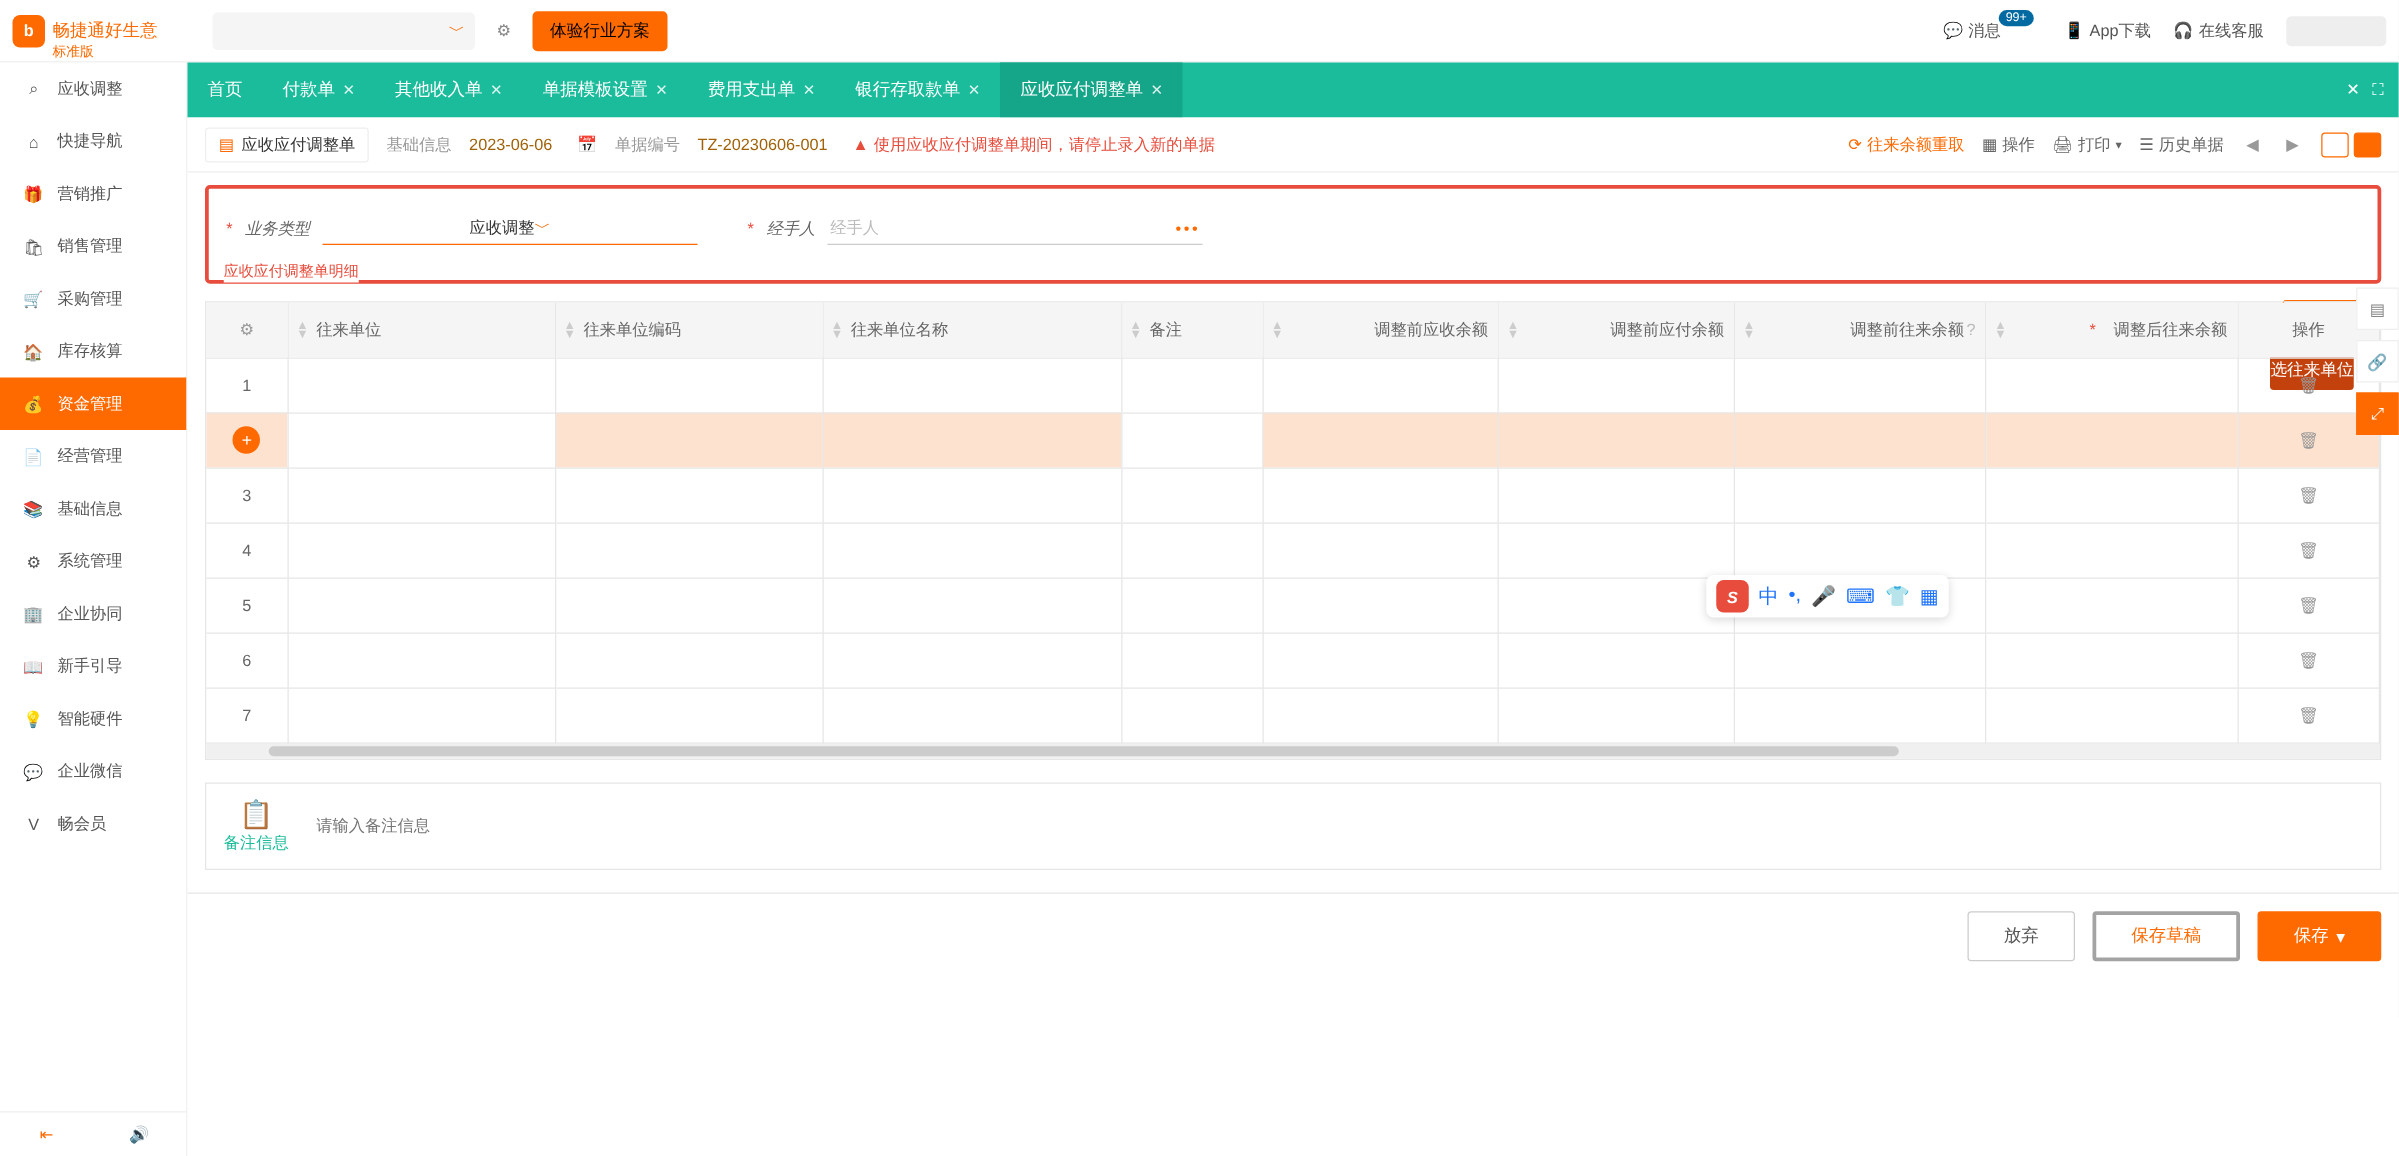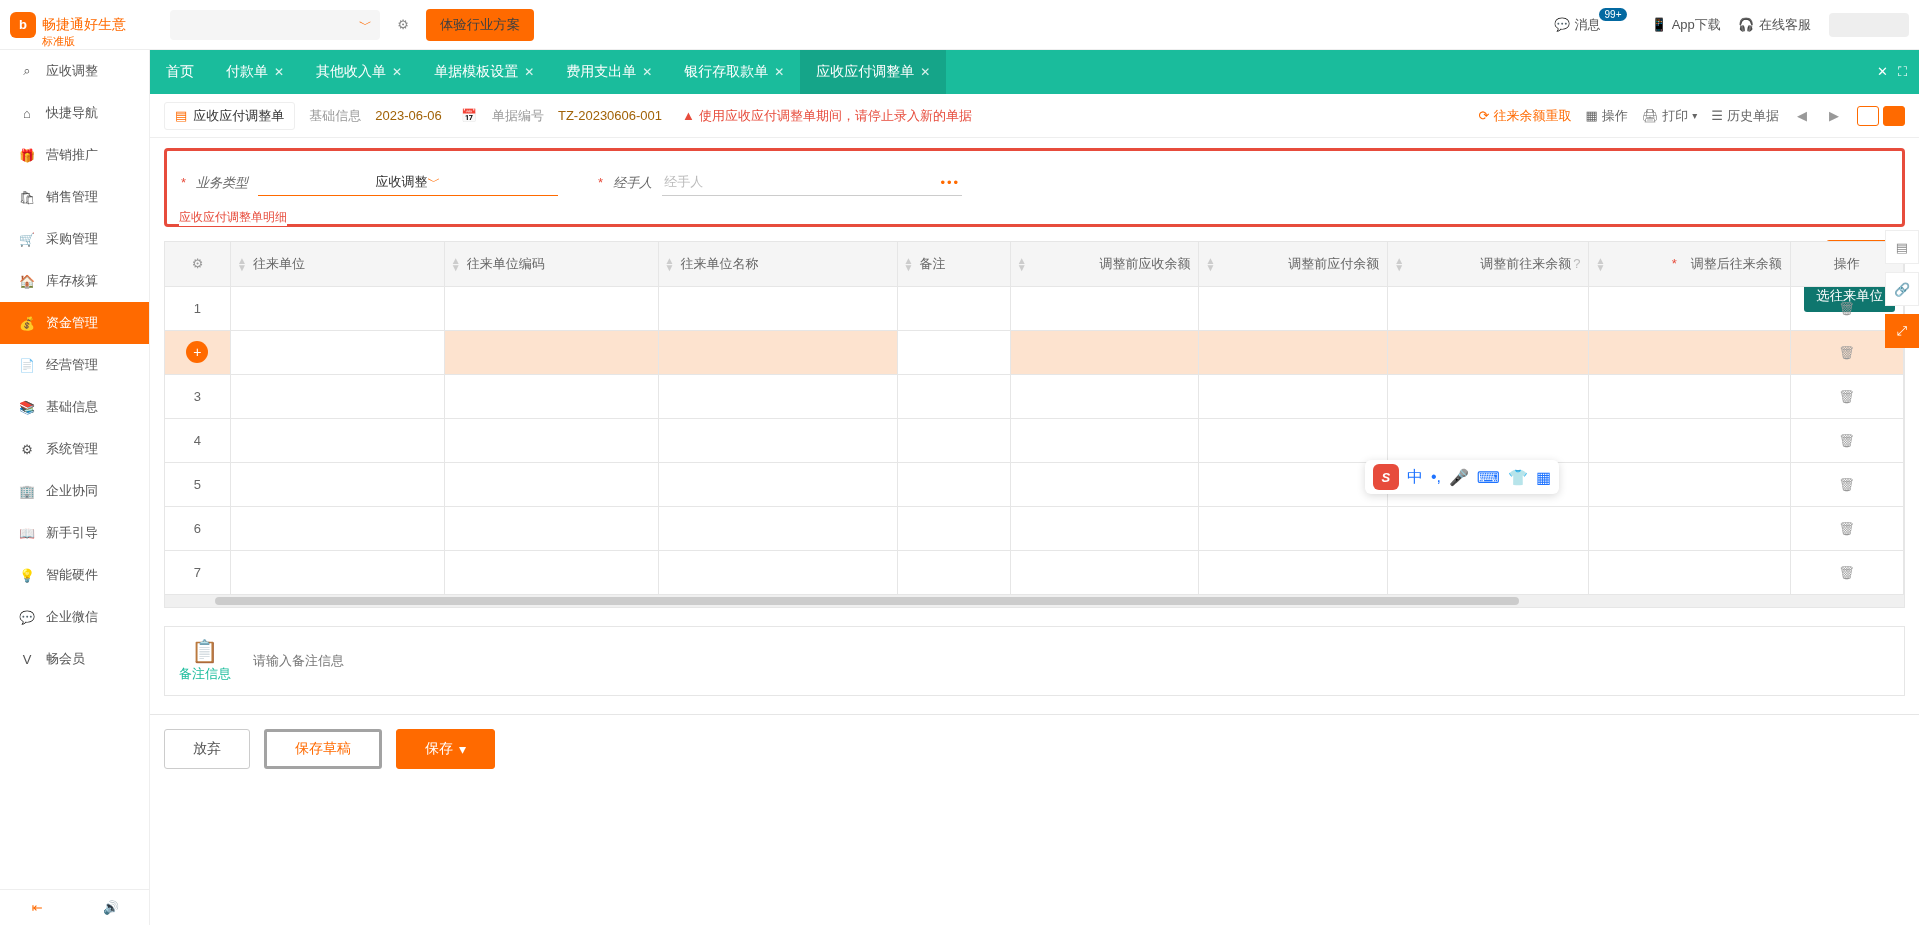--- a/index.html
+++ b/index.html
@@ -5,21 +5,21 @@
 * { margin:0; padding:0; box-sizing:border-box; font-family:"Microsoft YaHei",Arial,sans-serif; }
 body { background:#f0f0f0; font-size:13px; color:#333; overflow:hidden; width:1919px; height:925px; position:relative; }
 .topbar { height:50px; background:#fff; display:flex; align-items:center; padding:0 10px; border-bottom:1px solid #eee; }
 .logo { display:flex; align-items:center; gap:6px; width:150px; }
 .logo-icon { width:26px; height:26px; background:#ff6a00; border-radius:6px; display:flex; align-items:center; justify-content:center; color:#fff; font-weight:bold; }
 .logo-text { color:#ff6a00; font-size:14px; }
 .logo-sub { color:#ff6a00; font-size:11px; position:absolute; top:34px; left:42px; }
 .tenant { width:210px; height:30px; background:#f5f5f5; border-radius:4px; margin-left:10px; display:flex; align-items:center; padding:0 10px; color:#999; position:relative; }
 .tenant-caret { color:#ff6a00; position:absolute; right:8px; }
 .gear-btn { width:30px; height:30px; display:flex; align-items:center; justify-content:center; color:#888; margin-left:8px; cursor:pointer; }
-.btn-orange { background:#ff6a00; color:#404040; border:none; border-radius:4px; padding:7px 14px; cursor:pointer; margin-left:8px; }
+.btn-orange { background:#ff6a00; color:#000000; border:none; border-radius:4px; padding:7px 14px; cursor:pointer; margin-left:8px; }
 .top-right { margin-left:auto; display:flex; align-items:center; gap:18px; color:#555; }
 .badge { background:#0369a1; color:#fff; border-radius:10px; font-size:10px; padding:1px 6px; position:relative; top:-10px; left:-6px; }
 .tr-item { display:flex; align-items:center; gap:4px; cursor:pointer; }
 .tr-icon { color:#888; }
 .avatar-blk { width:80px; height:24px; background:#eee; border-radius:4px; }
 
 .shell { display:flex; height:875px; }
 .sidebar { width:150px; background:#fff; border-right:1px solid #eee; display:flex; flex-direction:column; }
 .side-item { display:flex; align-items:center; gap:10px; padding:12px 18px; color:#555; cursor:pointer; }
 .side-item.active { background:#ff6a00; color:#fff; }
@@ -56,21 +56,21 @@
 .form-row { border:3px solid #e74c3c; border-radius:4px; margin:10px 14px 0; padding:18px 14px 28px; display:flex; gap:40px; position:relative; }
 .form-field { display:flex; align-items:center; gap:10px; }
 .req { color:#e74c3c; }
 .fld-lbl { color:#666;font-style:italic; }
 .select-line { border:none; border-bottom:1px solid #ff6a00; width:300px; padding:4px 2px; display:flex; align-items:center; justify-content:center; }
 .select-line .caret { color:#ff6a00; }
 .input-line { border:none; border-bottom:1px solid #ccc; width:300px; padding:4px 2px; display:flex; align-items:center; justify-content:space-between; color:#bbb; }
 .more-dots { color:#ff6a00; letter-spacing:2px; cursor:pointer; }
 .detail-hint { position:absolute; bottom:-2px; left:12px; color:#e74c3c; font-size:12px; background:#fff; }
 .setting-btn { position:absolute; right:24px; top:146px; border:1px solid #ff6a00; color:#ff6a00; background:#fff; padding:5px 12px; border-radius:3px; display:flex; align-items:center; gap:4px; cursor:pointer; }
-.pick-btn { position:absolute; right:24px; top:186px; background:#0f766e; color:#fff; border:none; padding:7px 12px; border-radius:3px; cursor:pointer; }
+.pick-btn { position:absolute; right:36px; top:186px; background:#c2410c; color:#fff; border:none; padding:7px 0; border-radius:3px; cursor:pointer; }
 
 .table-wrap { margin:14px 14px 0; border:1px solid #e6e6e6; flex:0 0 auto; position:relative; overflow:hidden; }
 table { width:100%; border-collapse:collapse; table-layout:fixed; }
 th,td { border-right:1px solid #e6e6e6; border-bottom:1px solid #e6e6e6; height:44px; padding:0 8px; font-size:13px; }
 th { background:#f5f5f5; color:#666; font-weight:normal; text-align:left; position:relative; }
 th .sort { position:absolute; left:6px; top:50%; transform:translateY(-50%); color:#ccc; font-size:10px; line-height:7px; }
 th .thtxt { margin-left:14px; }
 .col-op { width:90px; text-align:center; }
 .gear-th { width:52px; text-align:center; color:#999; }
 tr.highlight td { background:#fde3cf; }
@@ -83,21 +83,21 @@
 .help-ico { color:#bbb; margin-left:2px; }
 .req-col { color:#e74c3c; }
 .hscroll { height:12px; background:#f0f0f0; position:relative; margin:0; }
 .hscroll-thumb { position:absolute; left:50px; top:2px; height:8px; width:75%; background:#ccc; border-radius:4px; }
 
 .notes { margin:18px 14px 0; border:1px solid #e6e6e6; display:flex; align-items:center; height:70px; }
 .notes-left { width:80px; text-align:center; color:#1abc9c; }
 .notes-left .ni { font-size:22px; display:block; }
 .notes-input { flex:1; border:none; outline:none; padding:8px; color:#999; font-size:13px; }
 
-.footer { border-top:1px solid #e6e6e6; padding:14px; display:flex; gap:14px; margin-top:18px; }
+.footer { border-top:1px solid #e6e6e6; padding:14px; display:flex; justify-content:flex-end; gap:14px; margin-top:18px; }
 .btn { padding:8px 28px; border-radius:3px; cursor:pointer; font-size:14px; }
 .btn-ghost { background:#fff; border:1px solid #ccc; color:#555; }
 .btn-outline-o { background:#fff; border:3px solid #a3a3a3; color:#ff6a00; }
 .btn-solid-o { background:#ff6a00; border:1px solid #ff6a00; color:#fff; display:flex; align-items:center; gap:6px; }
 
 .right-rail { position:absolute; right:0; top:230px; width:34px; display:flex; flex-direction:column; gap:8px; }
 .rail-btn { width:34px; height:34px; background:#fff; border:1px solid #eee; display:flex; align-items:center; justify-content:center; color:#888; cursor:pointer; }
 .rail-btn.active { background:#ff6a00; color:#fff; border-color:#ff6a00; }
 
 .ime { position:absolute; right:360px; top:460px; display:flex; align-items:center; gap:8px; background:#fff; padding:4px 8px; border-radius:6px; box-shadow:0 2px 8px rgba(0,0,0,.15); }

